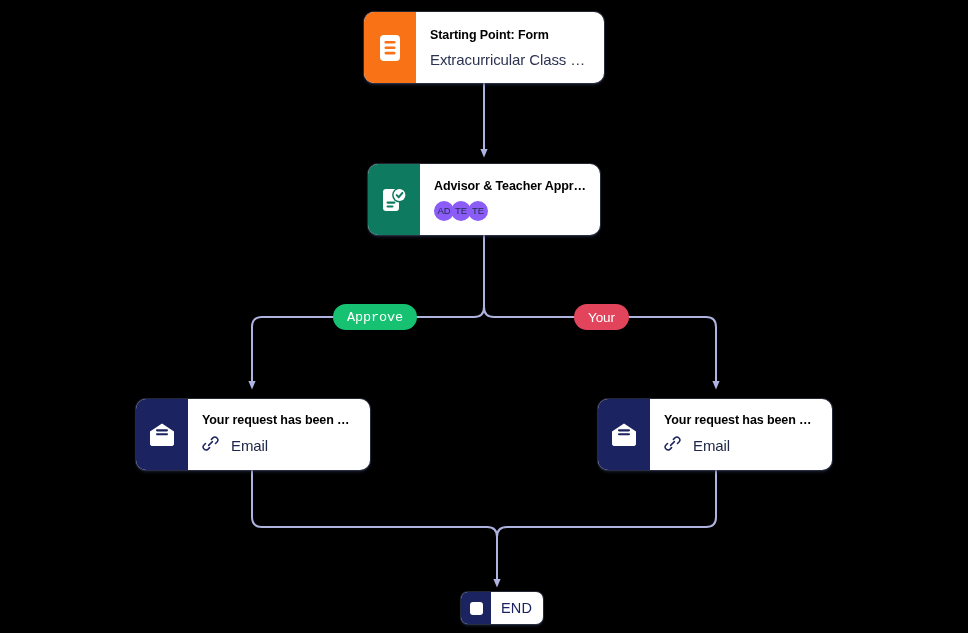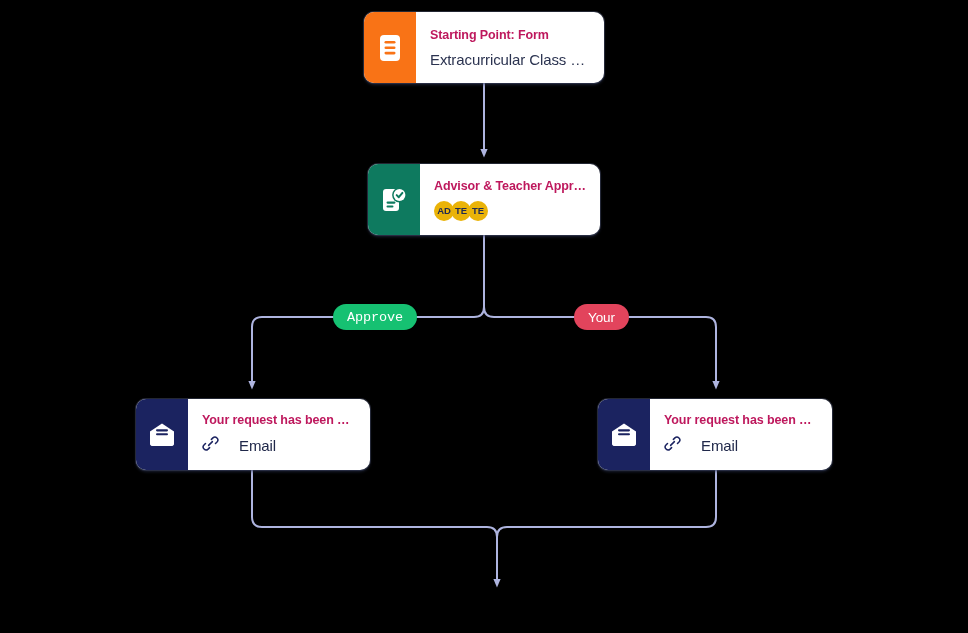--- a/index.html
+++ b/index.html
@@ -50,21 +50,21 @@
     flex: 1 1 auto;
     display: flex;
     flex-direction: column;
     justify-content: center;
     padding: 0 14px;
     min-width: 0;
   }
   .node-title {
     font-size: 12.5px;
     font-weight: bold;
-    color: #be185d;
+    color: #000000;
     letter-spacing: -0.1px;
     white-space: nowrap;
     overflow: hidden;
     text-overflow: ellipsis;
   }
   .node-sub {
     font-size: 15px;
     color: #2b3350;
     margin-top: 9px;
     white-space: nowrap;
@@ -88,42 +88,42 @@
   }
   #node-email-denied {
     left: 598px; top: 399px; width: 234px; height: 71px;
   }
   #node-email-approved .node-icon,
   #node-email-denied .node-icon { background: #1b2360; }
 
   .email-row {
     display: flex;
     align-items: center;
-    gap: 20px;
+    gap: 12px;
     margin-top: 8px;
   }
   .email-row .email-label {
     font-size: 15px;
     color: #20284a;
     letter-spacing: -0.1px;
   }
   
   .avatars {
     display: flex;
     align-items: center;
     margin-top: 8px;
   }
   .avatar {
     width: 20px;
     height: 20px;
     border-radius: 50%;
-    background: #eab308;
+    background: #8b5cf6;
     color: #222c52;
     font-size: 9.5px;
-    font-weight: bold;
+    font-weight: normal;
     display: flex;
     align-items: center;
     justify-content: center;
     box-sizing: border-box;
     overflow: hidden;
   }
   .avatar + .avatar { margin-left: -3px; }
   
   .pill {
     position: absolute;
@@ -285,14 +285,20 @@
             <path d="M6.6 10.4 L10.4 6.6" stroke="#1b2360" stroke-width="1.5" stroke-linecap="round" fill="none"></path>
             <path d="M9.4 4.4 L10.9 2.9 a2.9 2.9 0 0 1 4.1 4.1 L13.5 8.5" stroke="#1b2360" stroke-width="1.5" stroke-linecap="round" fill="none"></path>
             <path d="M7.6 12.6 L6.1 14.1 a2.9 2.9 0 0 1 -4.1 -4.1 L3.5 8.5" stroke="#1b2360" stroke-width="1.5" stroke-linecap="round" fill="none"></path>
           </svg>
         </span>
         <span class="email-label">Email</span>
       </div>
     </div>
   </div>
 
+  <div id="node-end">
+    <div class="end-icon">
+      <div class="stop-square"></div>
+    </div>
+    <div class="end-label">END</div>
+  </div>
 
 </div>
 
 </body></html>

